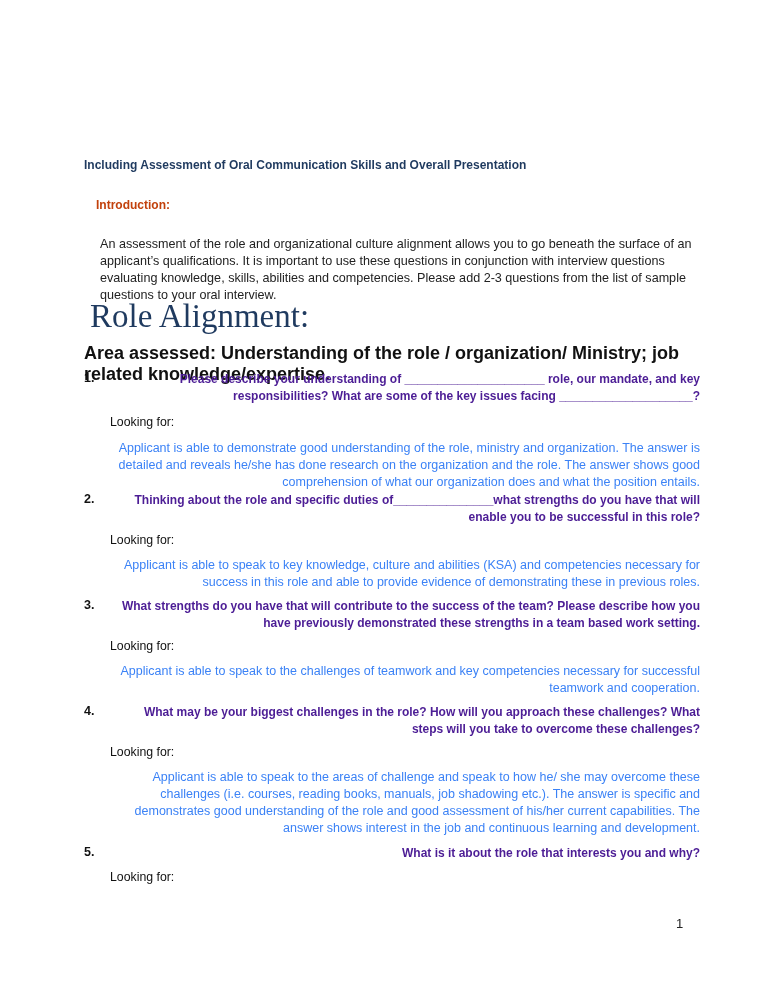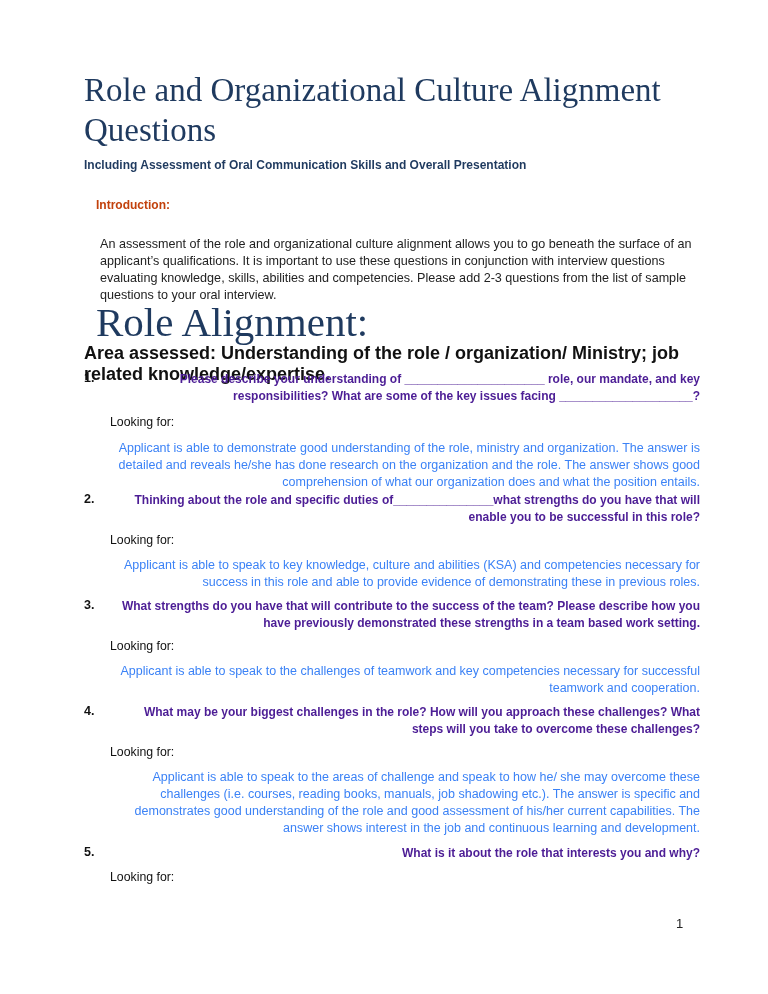--- a/index.html
+++ b/index.html
@@ -9,38 +9,37 @@
   .title { position: absolute; left: 84px; top: 70px; width: 600px;
            font-family: "Liberation Serif", serif; font-size: 33px; line-height: 40px;
            color: #1f3a5f; margin: 0; font-weight: normal; }
   .subtitle { position: absolute; left: 84px; top: 158px;
               font-size: 12px; font-weight: bold; color: #1f3a5f; }
   .intro-label { position: absolute; left: 84px; top: 198px;
                  font-size: 12px; font-weight: bold; color: #c2410c; margin-left: 12px; }
   .intro-text { position: absolute; left: 84px; top: 220px; width: 600px;
                 font-size: 12.6px; line-height: 17px; color: #222; margin: 16px; }
   .h2 { position: absolute; left: 84px; top: 290px;
-        font-family: "Liberation Serif", serif; font-size: 41px; line-height: 40px;
-        color: #1f3a5f; margin: 12px; font-weight: normal; }
+        font-family: "Liberation Serif", serif; font-size: 33px; line-height: 40px;
+        color: #1f3a5f; margin: 6px; font-weight: normal; }
   .area { position: absolute; left: 84px; top: 343px; width: 620px;
           font-size: 18px; font-weight: bold; color: #111; }
   .q { position: absolute; left: 84px; width: 620px; }
   .q .num { position: absolute; left: 0; top: 0; font-size: 12.5px; font-weight: bold; }
   .q .qtext { position: absolute; left: 26px; top: 0; width: 590px;
               font-size: 12px; line-height: 17px; font-weight: bold; color: #4c1d95; text-align: right; }
   .q .lf { position: absolute; left: 26px; font-size: 12.3px; font-weight: normal; color: #111; }
   .q .ans { position: absolute; left: 26px; width: 590px;
             font-size: 12.5px; line-height: 17px; color: #3b82f6; text-align: right; }
   .pagenum { position: absolute; left: 676px; top: 916px; font-size: 13px; color: #222; }
 </style>
 </head>
 <body>
 
 <div class="page">
-  <h1 class="title">Role and Organizational Culture Alignment Questions</h1>
   <div class="subtitle">Including Assessment of Oral Communication Skills and Overall Presentation</div>
 
   <div class="intro-label">Introduction:</div>
   <p class="intro-text">An assessment of the role and organizational culture alignment allows you to go beneath the surface of an applicant’s qualifications.  It is important to use these questions in conjunction with interview questions evaluating knowledge, skills, abilities and competencies.  Please add 2-3 questions from the list of sample questions to your oral interview.</p>
 
   <h2 class="h2">Role Alignment:</h2>
   <div class="area">Area assessed: Understanding of the role / organization/ Ministry; job related knowledge/expertise.</div>
 
   <div class="q" style="top:371px">
     <span class="num">1.</span>

